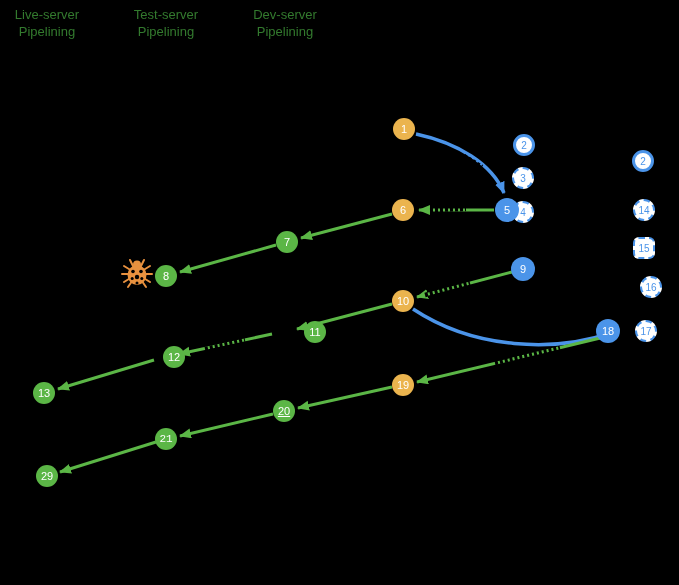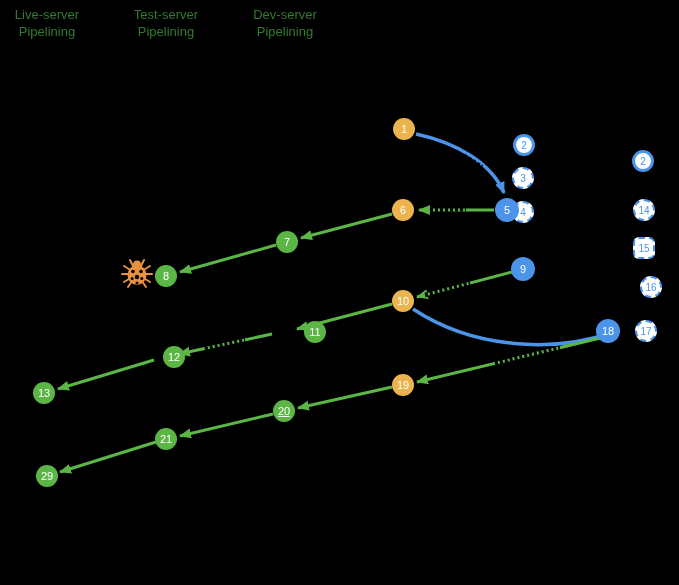--- a/index.html
+++ b/index.html
@@ -96,21 +96,21 @@
       <div class="node green" style="left: 166px; top: 357px; margin-left: 8px;">12</div>
       <div class="node green" style="left: 44px; top: 393px;">13</div>
       <div class="node ring" style="left: 643px; top: 161px;">2</div>
       <div class="node dashed" style="left: 644px; top: 210px;">14</div>
       <div class="node dashed" style="left: 644px; top: 248px; border-radius: 6px;">15</div>
       <div class="node dashed" style="left: 651px; top: 287px;">16</div>
       <div class="node dashed" style="left: 646px; top: 331px;">17</div>
       <div class="node blue" style="left: 608px; top: 331px;">18</div>
       <div class="node orange" style="left: 403px; top: 385px;">19</div>
       <div class="node green" style="left: 284px; top: 411px; text-decoration: underline;">20</div>
-      <div class="node green" style="left: 166px; top: 439px;">21</div>
+      <div class="node green" style="left: 166px; top: 439px; font-family: Liberation Mono, monospace;">21</div>
       <div class="node green" style="left: 47px; top: 476px;">29</div>
     </div>
 
   <div class="header" id="header-live">Live-server
 Pipelining</div>
   <div class="header" id="header-test">Test-server
 Pipelining</div>
   <div class="header" id="header-dev">Dev-server
 Pipelining</div>
 

